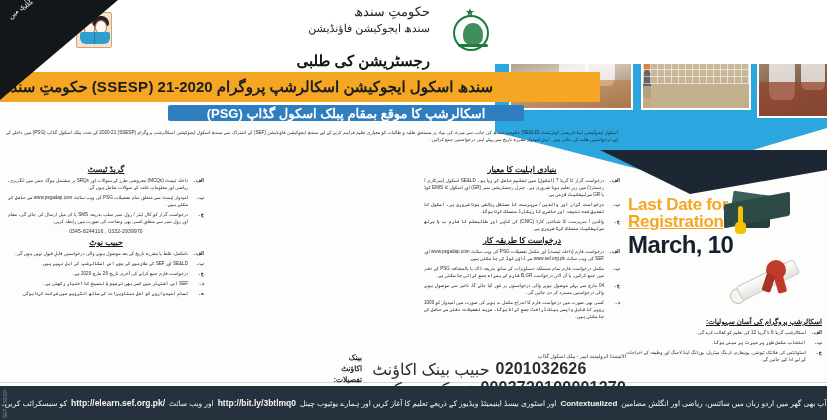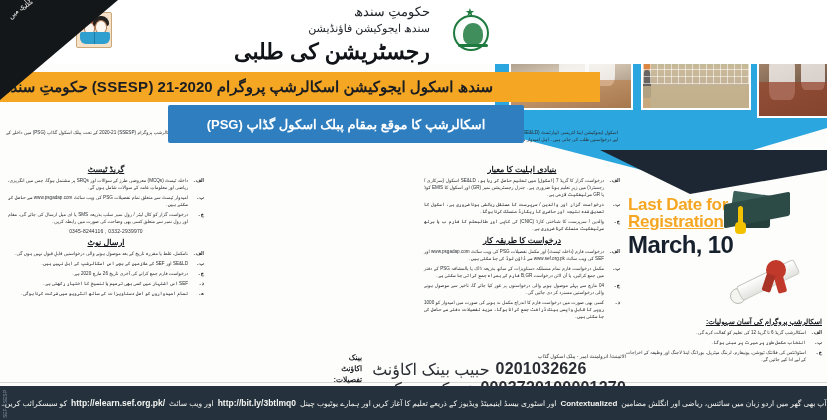--- a/index.html
+++ b/index.html
@@ -47,21 +47,21 @@
   .sef-logo .hair-a { position:absolute; left:5px; top:6px; width:15px; height:8px; background:#c9573a; border-radius:8px 8px 2px 2px; }
   .sef-logo .head-b { position:absolute; left:18px; top:7px; width:12px; height:14px; background:#fdf6ef; border:1px solid #b07a55; border-radius:50% 50% 45% 45%; }
   .sef-logo .hair-b { position:absolute; left:16px; top:3px; width:16px; height:10px; background:#23211f; border-radius:9px 9px 3px 3px; }
 
   .titles {
     position:absolute; left:120px; top:4px; width:310px;
     text-align:right; direction:rtl;
   }
   .t-govt { font-size:13px; color:#23262b; letter-spacing:2px; }
   .t-found { font-size:11px; color:#23262b; margin-top:3px; letter-spacing:1px; }
-  .t-main { font-size:22px; font-weight:bold; color:#101317; margin-top:4px; letter-spacing:.5px; }
+  .t-main { font-size:15px; font-weight:bold; color:#101317; margin-top:17px; letter-spacing:.5px; }
 
   .sindh-crest {
     position:absolute; left:448px; top:6px; width:46px; height:52px;
   }
   .crest-star { position:absolute; left:17px; top:0; color:#1f7a3f; font-size:11px; }
   .crest-circle {
     position:absolute; left:5px; top:9px; width:36px; height:36px;
     border:2px solid #1f7a3f; border-radius:50%;
     background:radial-gradient(circle at 50% 45%, #ffffff 40%, #e8f5ec 100%);
   }
@@ -107,21 +107,21 @@
     background:#f5a623; z-index:4;
     display:flex; align-items:center; justify-content:flex-end;
     padding-right:14px; direction:rtl;
   }
   .orange-banner .ob-text {
     font-size:15px; font-weight:bold; color:#1a1d22; white-space:nowrap; letter-spacing:.3px;
   }
 
   
   .blue-banner {
-    position:absolute; left:168px; top:105px; width:356px; height:38px;
+    position:absolute; left:168px; top:105px; width:356px; height:16px;
     background:#2f7fc0; z-index:5;
     display:flex; align-items:center; justify-content:center;
     border-radius:2px;
   }
   .blue-banner .bb-text {
     font-size:13px; font-weight:bold; color:#ffffff; white-space:nowrap; direction:rtl;
   }
 
   
   .blue-arrow {
@@ -325,21 +325,21 @@
         <span class="mk">ب۔</span>
         <span class="tx">امیدوار ٹیسٹ سے متعلق تمام تفصیلات PSG کی ویب سائٹ www.psgadap.com سے حاصل کر سکتے ہیں۔</span>
       </div>
       <div class="li">
         <span class="mk">ج۔</span>
         <span class="tx">درخواست گزار کو کال لیٹر / رول نمبر سلپ بذریعہ SMS یا ای میل ارسال کی جائے گی، مقام اور رول نمبر سے متعلق کسی بھی وضاحت کی صورت میں رابطہ کریں۔</span>
       </div>
 
       <div class="phones">0345-8244116 , 0332-2939970</div>
 
-      <div class="sec-head">ارسال نوٹ</div>
+      <div class="sec-head">حبیب نوٹ</div>
 
       <div class="li">
         <span class="mk">الف۔</span>
         <span class="tx">نامکمل، غلط یا مقررہ تاریخ کے بعد موصول ہونے والی درخواستیں قابلِ قبول نہیں ہوں گی۔</span>
       </div>
       <div class="li">
         <span class="mk">ب۔</span>
         <span class="tx">SE&amp;LD اور SEF کے ملازمین کے بچے اس اسکالرشپ کے اہل نہیں ہیں۔</span>
       </div>
       <div class="li">

